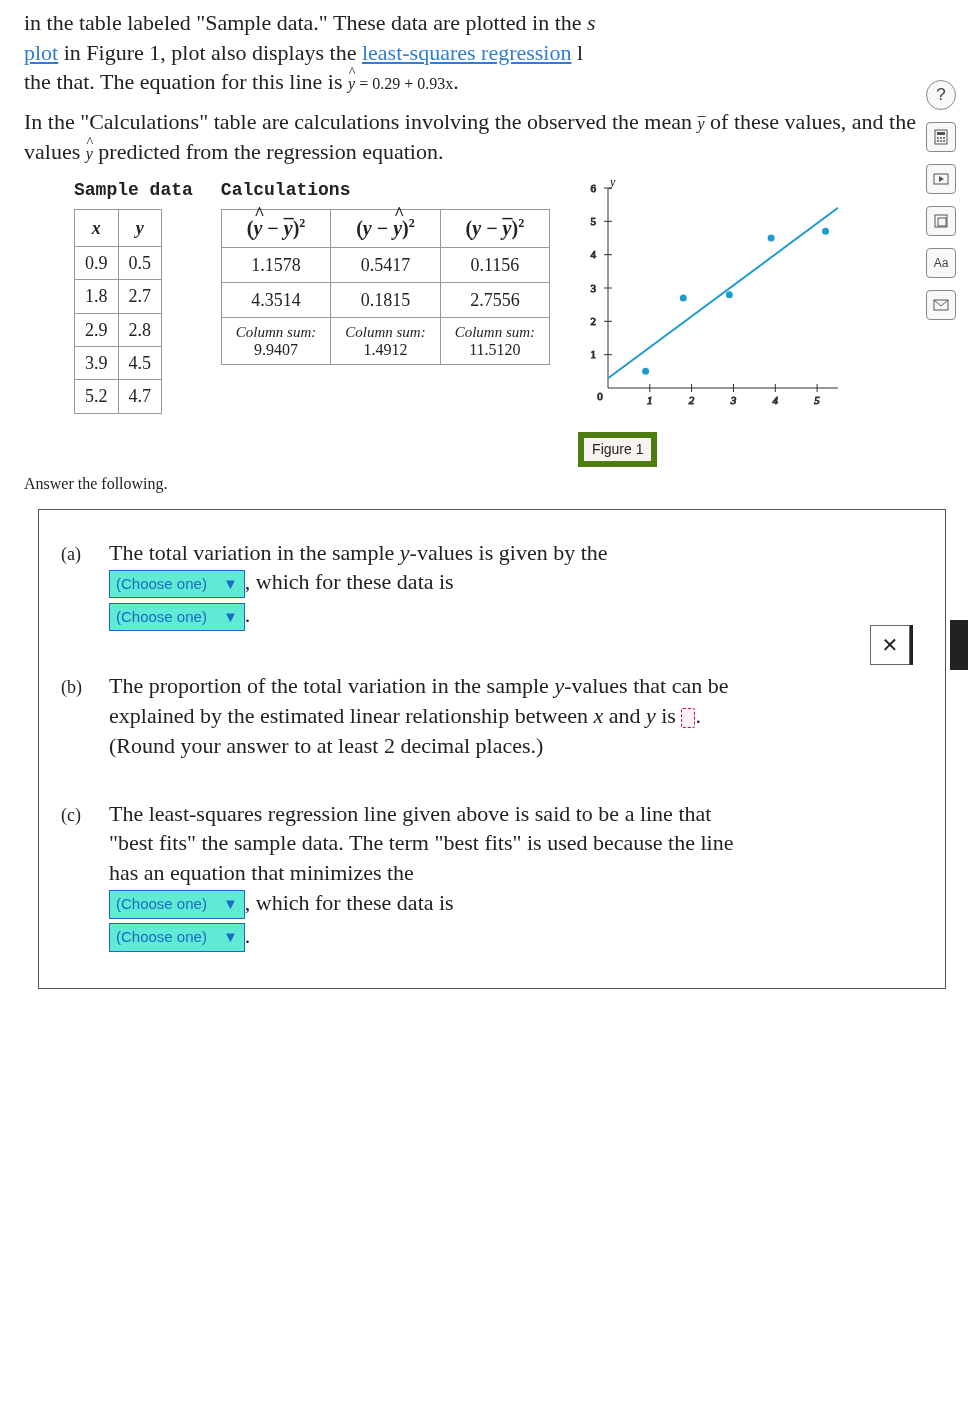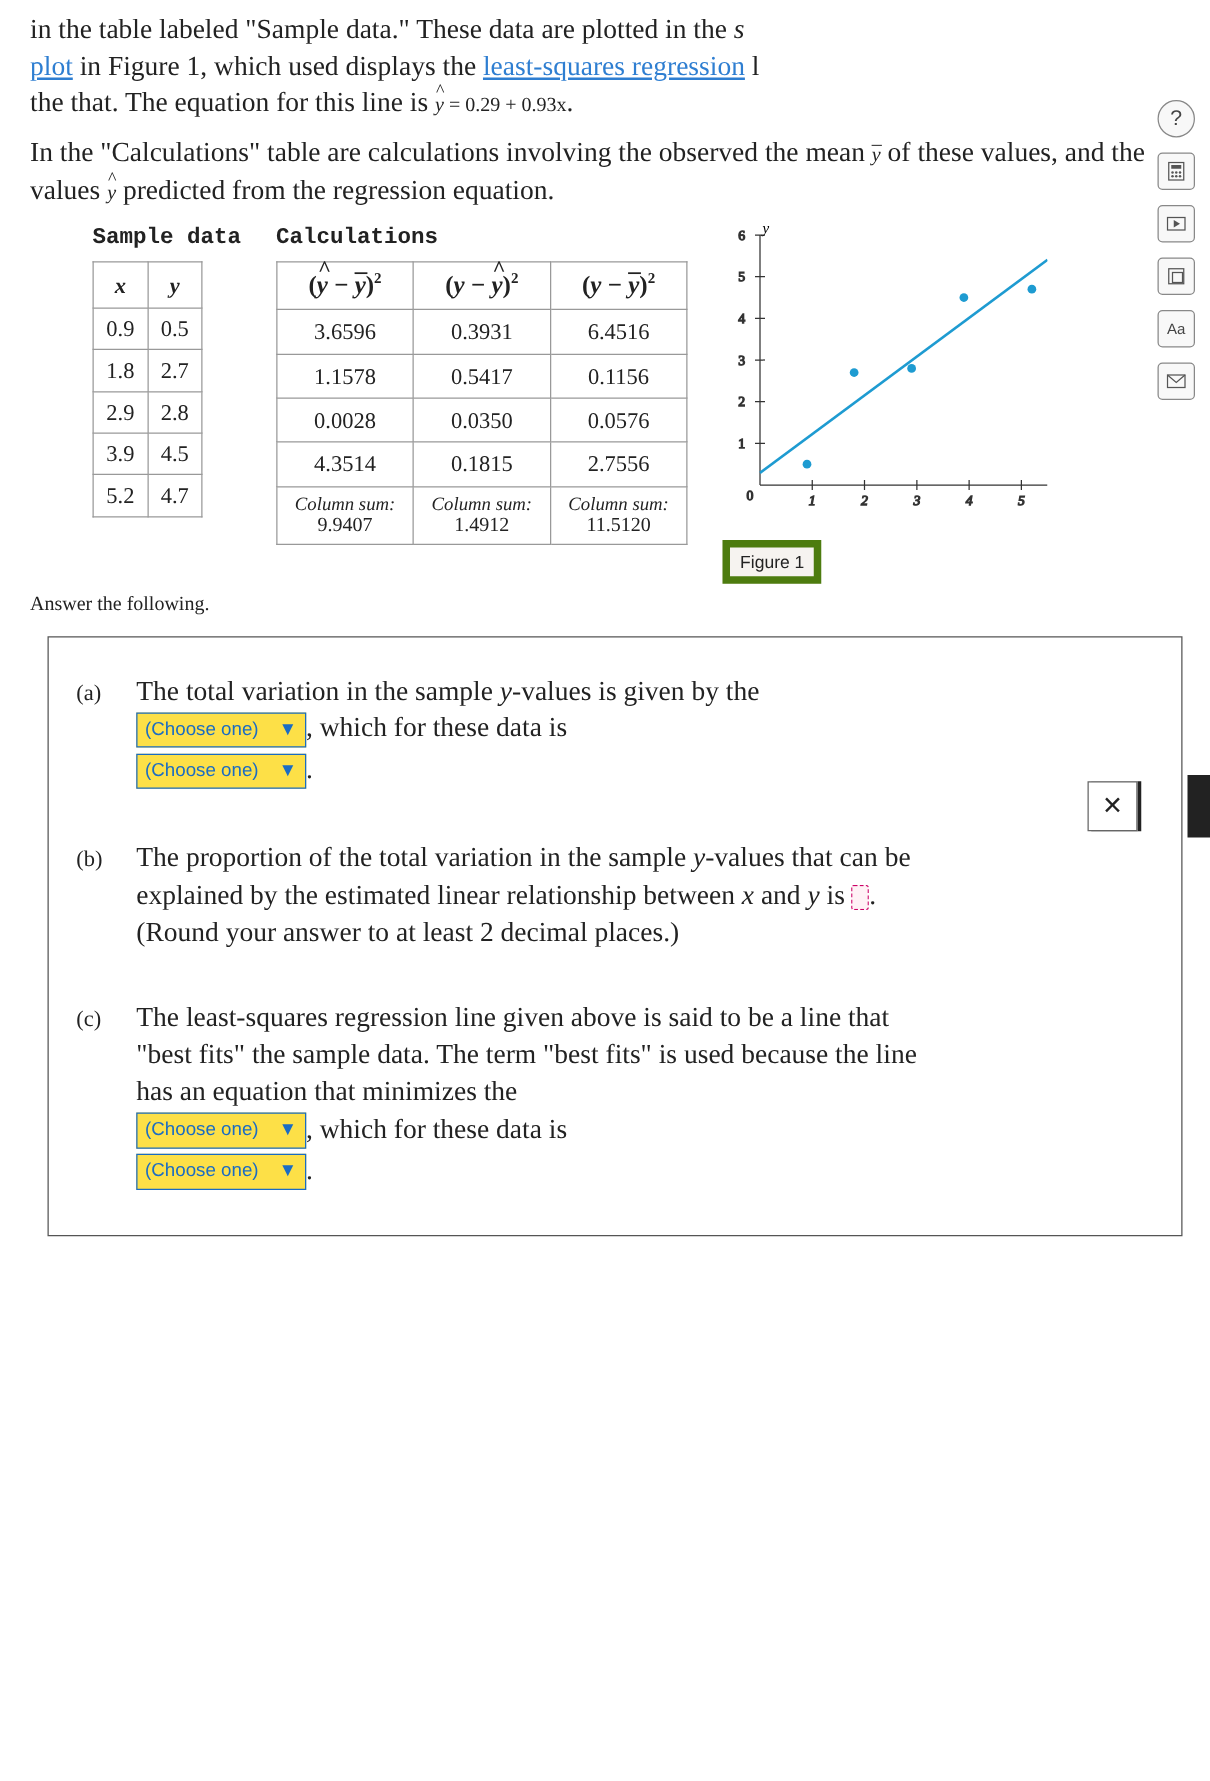--- a/index.html
+++ b/index.html
@@ -32,21 +32,21 @@
   .chart-cell { flex: 0 0 auto; }
   .fig-caption { font-family: Arial, sans-serif; font-size: 14px; background:#f6f3f0; border:6px solid #4d7c0f; padding:2px 8px; display:inline-block; margin-top:6px; }
   svg.chart { width: 260px; height: 240px; }
   .answer-header { margin: 6px 0 14px 0; font-size: 16px; }
   .answer-box { border: 1px solid #555; padding: 28px 22px 34px 22px; margin-left: 14px; margin-right: 4px; }
   .q-row { display: flex; gap: 18px; margin-bottom: 38px; }
   .q-row:last-child { margin-bottom: 0; }
   .q-label { font-size: 18px; padding-top: 4px; min-width: 30px;}
   .q-text { font-size: 22px; max-width: 620px; }
   .q-text.wide { max-width: 640px; }
-  .dd { display:inline-flex; align-items:center; border:1px solid #1a6cc4; color:#1a6cc4; font-family: Arial, sans-serif; font-size:15px; padding:3px 6px; background:#fde047; cursor:pointer; vertical-align: middle; margin: 2px 0;}
+  .dd { display:inline-flex; align-items:center; border:1px solid #1a6cc4; color:#1a6cc4; font-family: Arial, sans-serif; font-size:15px; padding:3px 6px; background:#5eead4; cursor:pointer; vertical-align: middle; margin: 2px 0;}
   .dd .tri { margin-left: 16px; }
   .blank-box { display:inline-block; width:14px; height:20px; border:1px dashed #c06; background:#fff2f6; vertical-align: middle; border-radius:2px;}
   
   .math-head { font-family:'Times New Roman',serif; font-style:normal; font-size:20px;}
   .sup2 { font-size: 12px; vertical-align: super; }
   
   .icon-col { position:absolute; right:12px; top:80px; display:flex; flex-direction:column; gap:12px; align-items:center; }
   .icon-btn { width:30px; height:30px; border:1px solid #888; border-radius:4px; background:#f8f8f8; display:flex; align-items:center; justify-content:center; font-family:Arial,sans-serif; color:#444; cursor:pointer;}
   .icon-btn.round { border-radius:50%; font-size:17px;}
   .icon-btn svg { width:16px; height:16px; }
@@ -54,21 +54,21 @@
   .edge-bar { position:absolute; right:0; top:620px; width:18px; height:50px; background:#222;}
 </style>
 </head>
 <body>
 
 <div class="main">
 
   <p class="body-text">
     <span>in the table labeled "Sample data." These data are plotted in the </span><span style="font-style:italic">s</span><br>
     <a class="link" href="#">plot</a>
-    <span> in Figure 1, which used displays the </span>
+    <span> in Figure 1, plot also displays the </span>
     <a class="link" href="#">least-squares regression</a>&nbsp;l<br>
     <span>the that. The equation for this line is </span>
     <span class="eq-small">
       <span class="yhat-over"><span>y</span></span>
       <span>= 0.29 + 0.93x</span></span><span>.</span>
   </p>
 
   <p class="body-text">
     <span>In the "Calculations" table are calculations involving the observed the mean </span>
     <span class="eq-small"><span class="ybar-over">y</span></span>
@@ -120,33 +120,23 @@
             <span class="math-head">(<span class="yhat-over">y</span> − <span class="ybar-over">y</span>)<span class="sup2">2</span></span>
           </th>
           <th class="calc-head">
             <span class="math-head">(<span class="ital">y</span> − <span class="yhat-over">y</span>)<span class="sup2">2</span></span>
           </th>
           <th class="calc-head">
             <span class="math-head">(<span class="ital">y</span> − <span class="ybar-over">y</span>)<span class="sup2">2</span></span>
           </th>
         </tr>
         <tr>
-              <td>3.6596</td>
-              <td>0.3931</td>
-              <td>6.4516</td>
-            </tr>
-        <tr>
               <td>1.1578</td>
               <td>0.5417</td>
               <td>0.1156</td>
-            </tr>
-        <tr>
-              <td>0.0028</td>
-              <td>0.0350</td>
-              <td>0.0576</td>
             </tr>
         <tr>
               <td>4.3514</td>
               <td>0.1815</td>
               <td>2.7556</td>
             </tr>
         <tr class="sum-row">
           <td><span class="sum-label">Column sum:</span><br><span>9.9407</span></td>
           <td><span class="sum-label">Column sum:</span><br><span>1.4912</span></td>
           <td><span class="sum-label">Column sum:</span><br><span>11.5120</span></td>

